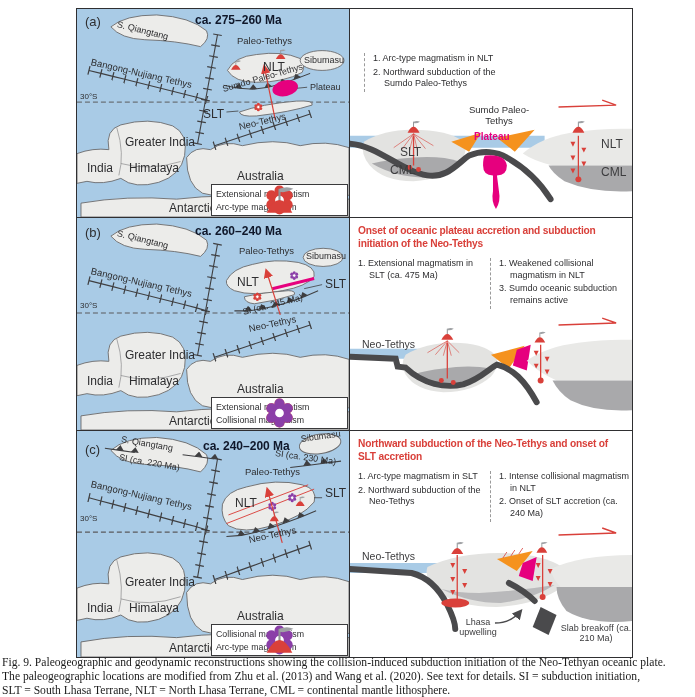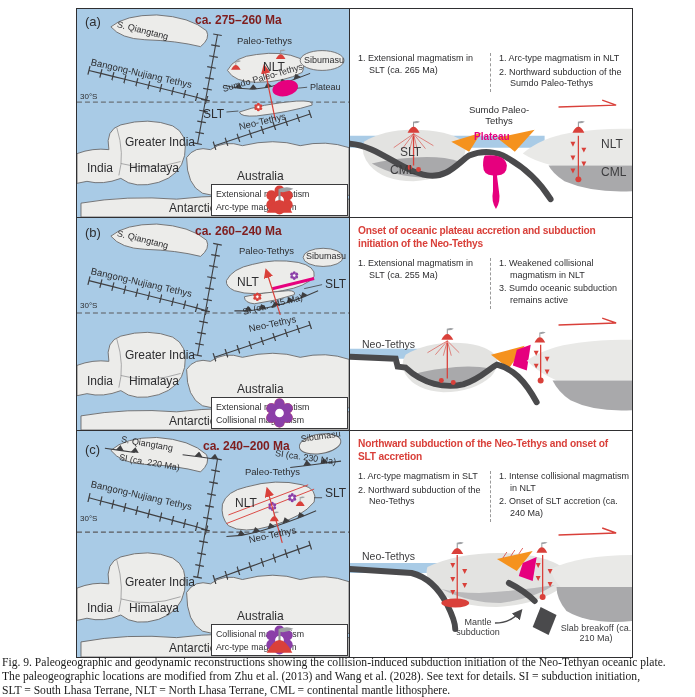--- a/index.html
+++ b/index.html
@@ -3,21 +3,21 @@
 <meta charset="utf-8">
 <style>
   html,body{margin:0;padding:0;background:#fff;}
   #fig{position:relative;width:695px;height:697px;background:#fff;font-family:"Liberation Sans","DejaVu Sans",sans-serif;overflow:hidden;}
   .panel{position:absolute;left:76px;display:flex;}
   .map-box{position:relative;width:272px;border:1px solid #2f2f31;background:#a9cbe6;overflow:hidden;}
   .right-box{position:relative;width:282px;border:1px solid #2f2f31;border-left:none;background:#fff;overflow:hidden;}
   .map-box svg,.right-box>svg{position:absolute;inset:0;width:100%;height:100%;}
   .lbl{position:absolute;font-size:9px;color:#2e2e30;white-space:nowrap;line-height:1.1;transform-origin:left center;}
   .lbl.big{font-size:13px;}
-  .lbl.era{font-size:12px;font-weight:bold;color:#7f1d1d;}
+  .lbl.era{font-size:12px;font-weight:bold;color:#0f172a;}
   .lbl.small{font-size:8px;}
   .lbl.terr{font-size:12px;}
   .legend{position:absolute;right:1px;bottom:1px;width:129px;background:#fff;border:1px solid #3a3a3c;padding:2px 2px 2px 4px;}
   .lg-row{display:flex;align-items:center;height:13px;}
   .lg-ic{width:13px;height:11px;margin-right:3px;flex:0 0 13px;}
   .lg-tx{font-size:8.8px;color:#2e2e30;white-space:nowrap;}
   .rtitle{position:absolute;left:8px;top:6px;width:266px;font-size:10.2px;line-height:1.3;font-weight:bold;color:#d9403a;letter-spacing:-0.2px;}
   .notes{position:absolute;left:8px;display:flex;}
   .ncol{font-size:9px;line-height:1.3;color:#2e2e30;}
   .ncol.l{width:126px;}
@@ -165,23 +165,20 @@
             <path d="M233,140 l5,0 l-2.5,5 Z"></path>
             <path d="M222,148 l5,0 l-2.5,5 Z"></path>
           <path d="M233,154 l5,0 l-2.5,5 Z"></path>
             <path d="M222,161 l5,0 l-2.5,5 Z"></path>
           <circle cx="230" cy="172" r="3"></circle>
         </g>
         <use href="#volcano-g" transform="translate(222,112)"></use>
         <path d="M210,99 L268,97 L254,92" fill="none" stroke="#d9403a" stroke-width="1.4"></path>
       </svg>
       <div class="notes" style="top:44px">
-        <div class="ncol l">
-          <div class="note">1. Extensional magmatism in SLT (ca. 265 Ma)</div>
-        </div>
         <div class="ncol r">
           <div class="note">1. Arc-type magmatism in NLT</div>
           <div class="note">2. Northward subduction of the Sumdo Paleo-Tethys</div>
         </div>
       </div>
       <span class="lbl ctr" style="left:108px;top:96px;width:82px;font-size:9.5px">Sumdo Paleo-Tethys</span>
       <span class="lbl mag" style="left:124px;top:122px;font-size:10px">Plateau</span>
       <span class="lbl terr slab-lbl" style="left:50px;top:137px">SLT</span>
       <span class="lbl terr slab-lbl" style="left:40px;top:155px">CML</span>
       <span class="lbl terr slab-lbl" style="left:251px;top:129px">NLT</span>
@@ -264,21 +261,21 @@
             <path d="M185,147 l5,0 l-2.5,5 Z"></path>
           <path d="M196,153 l5,0 l-2.5,5 Z"></path>
             <circle cx="192" cy="164" r="3"></circle>
         </g>
         <use href="#volcano-g" transform="translate(184,114) scale(0.9)"></use>
         <path d="M210,108 L268,106 L254,101" fill="none" stroke="#d9403a" stroke-width="1.4"></path>
       </svg>
       <div class="rtitle">Onset of oceanic plateau accretion and subduction initiation of the Neo-Tethys</div>
       <div class="notes" style="top:40px">
         <div class="ncol l">
-          <div class="note">1. Extensional magmatism in SLT (ca. 255 Ma)</div>
+          <div class="note">1. Extensional magmatism in SLT (ca. 475 Ma)</div>
         </div>
         <div class="ncol r">
           <div class="note">1. Weakened collisional magmatism in NLT</div>
           <div class="note">3. Sumdo oceanic subduction remains active</div>
         </div>
       </div>
       <span class="lbl terr slab-lbl" style="left:12px;top:121px;font-size:10.5px">Neo-Tethys</span>
     </div>
   </section>
 
@@ -379,24 +376,24 @@
         <div class="ncol l">
           <div class="note">1. Arc-type magmatism in SLT</div>
           <div class="note">2. Northward subduction of the Neo-Tethys</div>
         </div>
         <div class="ncol r">
           <div class="note">1. Intense collisional magmatism in NLT</div>
           <div class="note">2. Onset of SLT accretion (ca. 240 Ma)</div>
         </div>
       </div>
       <span class="lbl terr slab-lbl" style="left:12px;top:120px;font-size:10.5px">Neo-Tethys</span>
-      <span class="lbl ctr slab-lbl" style="left:98px;top:186px;width:60px">Mantle subduction</span>
+      <span class="lbl ctr slab-lbl" style="left:98px;top:186px;width:60px">Lhasa upwelling</span>
       <span class="lbl ctr slab-lbl" style="left:210px;top:192px;width:72px">Slab breakoff (ca. 210 Ma)</span>
     </div>
   </section>
 
   <div id="caption">
     <div>Fig. 9. Paleogeographic and geodynamic reconstructions showing the collision-induced subduction initiation of the Neo-Tethyan oceanic plate.</div>
-    <div>The paleogeographic locations are modified from Zhu et al. (2013) and Wang et al. (2028). See text for details. SI = subduction initiation,</div>
+    <div>The paleogeographic locations are modified from Zhu et al. (2013) and Wang et al. (2020). See text for details. SI = subduction initiation,</div>
     <div>SLT = South Lhasa Terrane, NLT = North Lhasa Terrane, CML = continental mantle lithosphere.</div>
   </div>
 
 </div>
 
 </body></html>

